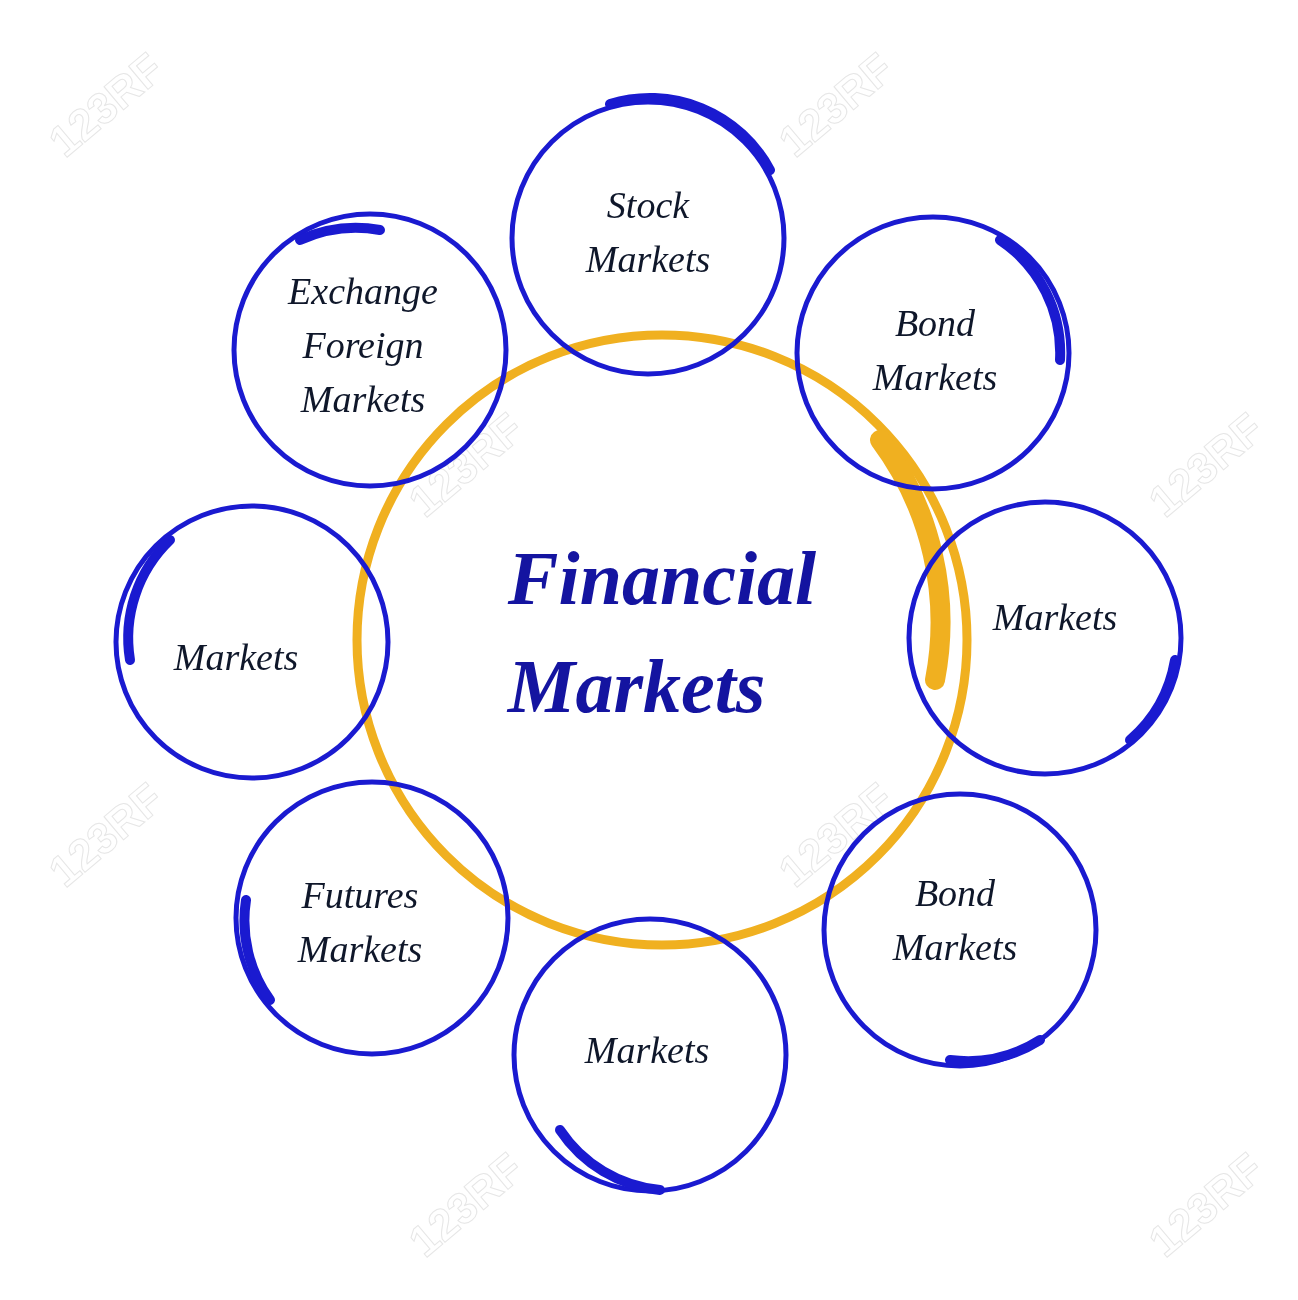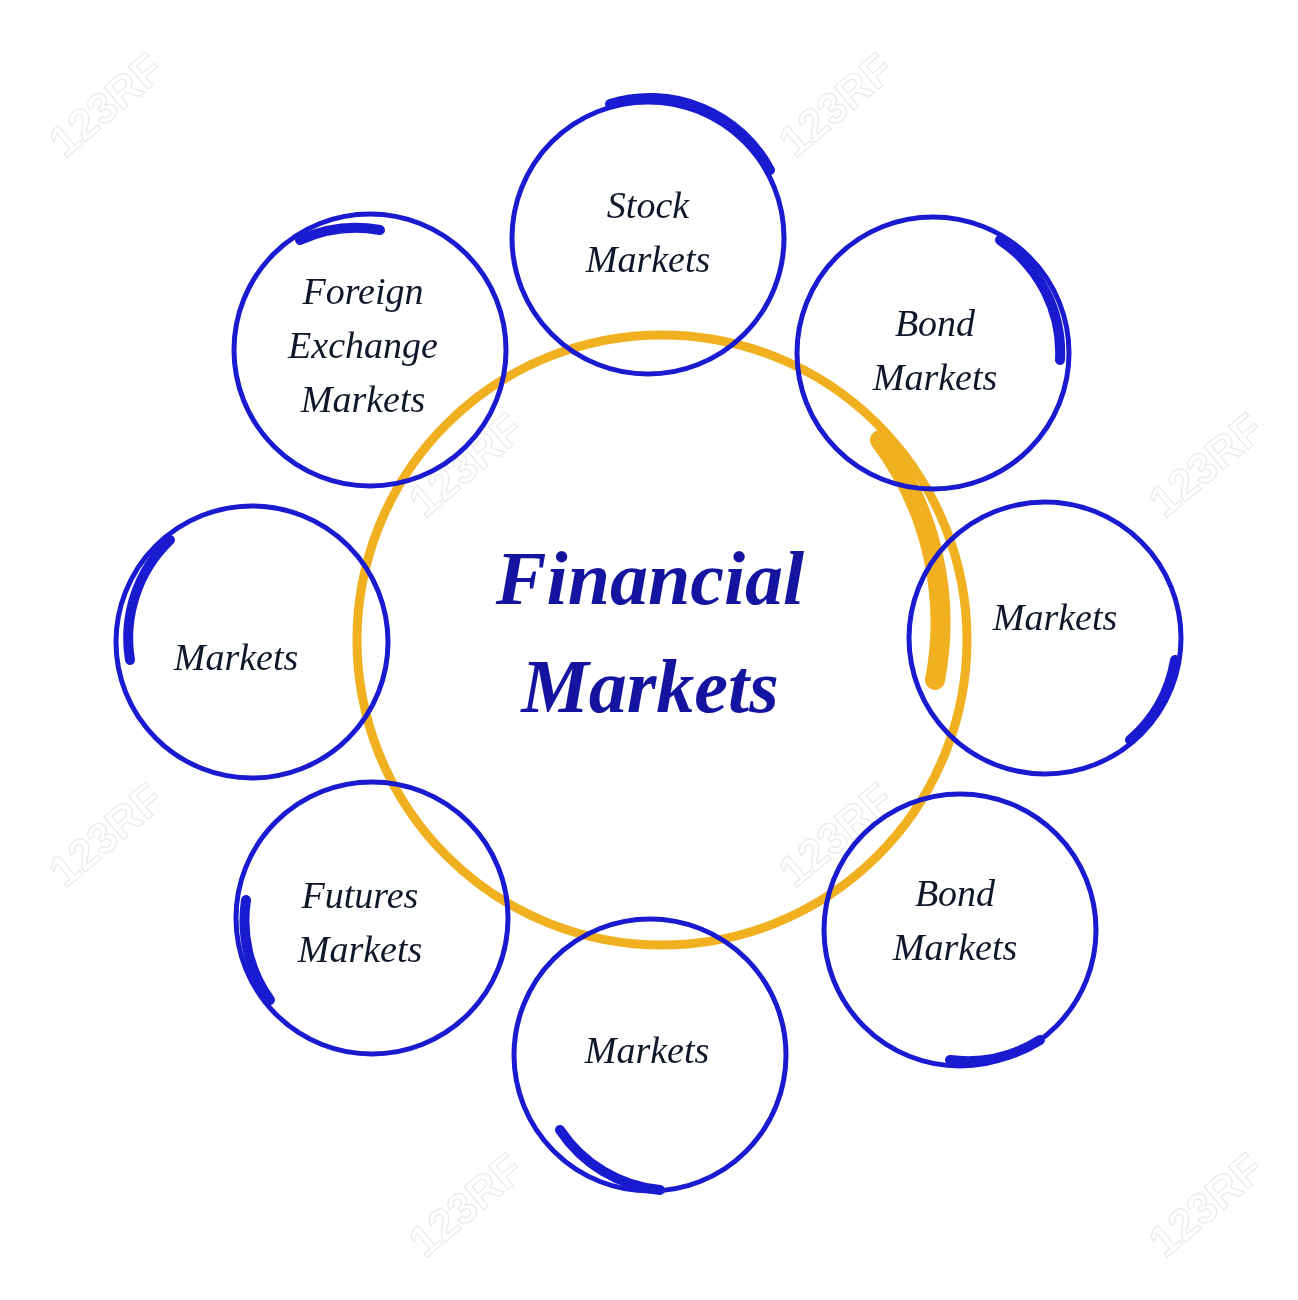--- a/index.html
+++ b/index.html
@@ -1,23 +1,23 @@
 <!DOCTYPE html>
 <html><head>
 <meta charset="utf-8">
 <style>
   html,body{margin:0;padding:0;background:#ffffff;}
   #stage{position:relative;width:1298px;height:1300px;overflow:hidden;background:#fff;}
   svg.art{position:absolute;left:0;top:0;}
   .node-label{position:absolute;transform:translate(-50%,-50%);text-align:center;
     font-family:"Liberation Serif","DejaVu Serif",serif;font-style:italic;color:#0f172a;
     font-size:38px;line-height:54px;white-space:nowrap;}
-  .center-label{position:absolute;transform:translate(-50%,-50%);text-align:center;
+  .center-label{position:absolute;transform:translate(-50%,-50%);
     font-family:"Liberation Serif","DejaVu Serif",serif;font-style:italic;font-weight:bold;
-    color:#1414a0;font-size:76px;line-height:108px;white-space:nowrap;}
+    color:#1414a0;font-size:76px;line-height:108px;white-space:nowrap;margin-left:12px;}
   .wm{position:absolute;font-family:"Liberation Sans",sans-serif;font-weight:bold;
     font-size:44px;color:transparent;-webkit-text-stroke:1px #e6e6e6;transform:rotate(-40deg);}
 </style>
 </head>
 <body>
 
 <div id="stage">
 
   <div class="wm" style="left:40px;top:80px">123RF</div>
   <div class="wm" style="left:770px;top:80px">123RF</div>
@@ -79,18 +79,18 @@
     <div>Markets</div>
   </div>
   <div class="node-label" style="left:360px;top:922px">
     <div>Futures</div>
     <div>Markets</div>
   </div>
   <div class="node-label" style="left:236px;top:657px">
     <div>Markets</div>
   </div>
   <div class="node-label" style="left:363px;top:345px">
+    <div>Exchange</div>
     <div>Foreign</div>
-    <div>Exchange</div>
     <div>Markets</div>
   </div>
 
 </div>
 
 </body></html>

